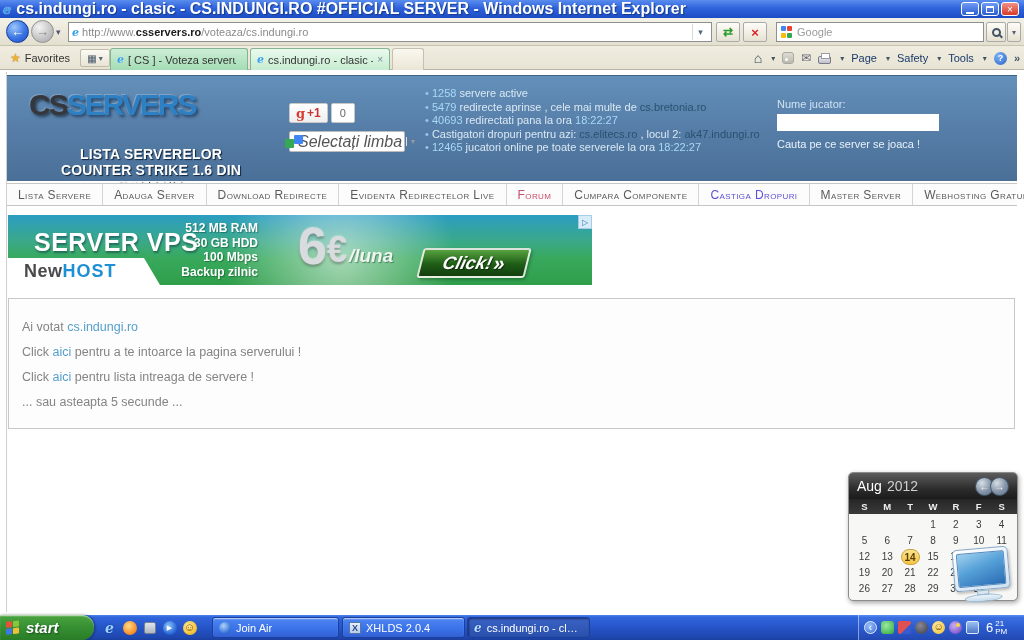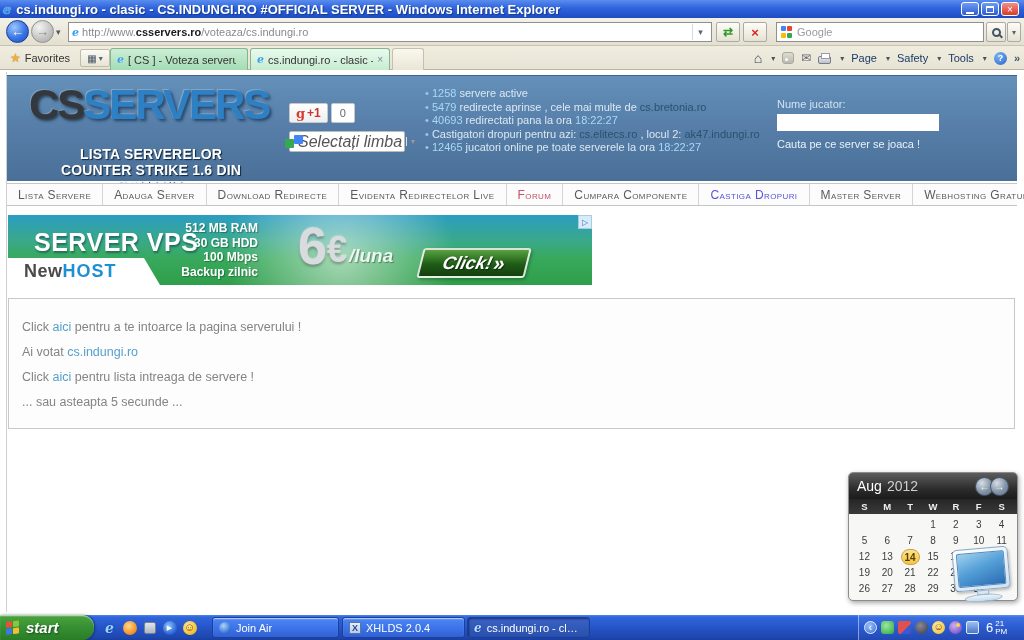--- a/index.html
+++ b/index.html
@@ -7,21 +7,21 @@
     font-family:"Liberation Sans", sans-serif; background:#fff; }
   #screen { position:relative; width:1024px; height:640px; overflow:hidden; background:#fff; }
   .abs { position:absolute; }
 
   
   .titlebar { left:0; top:0; width:1024px; height:18px;
     background:linear-gradient(180deg,#5a8dee 0%,#2f63dc 45%,#1d4cc4 100%);
     display:flex; align-items:center; padding:0 3px; }
   .ie-e { font-family:"DejaVu Serif", serif; font-style:italic; font-weight:bold;
     color:#36a0e8; text-shadow:0 0 1px #fff; font-size:13px; line-height:13px; }
-  .title-text { color:#fff; font-size:13px; font-weight:bold; margin-left:5px;
+  .title-text { color:#fff; font-size:16px; font-weight:bold; margin-left:5px;
     text-shadow:1px 1px 1px #143a8a; white-space:nowrap; overflow:hidden; flex:1; }
   .win-btns { display:flex; gap:2px; margin-right:2px; }
   .win-btn { width:18px; height:14px; border:1px solid #fff; border-radius:3px;
     display:flex; align-items:center; justify-content:center;
     background:linear-gradient(180deg,#6f9bf4,#2e5ed0); color:#fff; font-size:10px; }
   .win-btn.close { background:linear-gradient(180deg,#f09086,#d83a28); }
   .glyph-min { width:8px; height:2px; background:#fff; margin-top:7px; }
   .glyph-max { width:8px; height:7px; border:1px solid #fff; border-top-width:2px; }
 
   
@@ -98,21 +98,21 @@
     font-weight:bold; display:flex; align-items:center; justify-content:center; }
   .more-chevrons { color:#456; font-size:11px; font-weight:bold; }
 
   
   .page-bg { left:0; top:70px; width:1024px; height:545px; background:#fff; }
   .page-edge { left:6px; top:72px; width:1px; height:540px; background:#cfcfcf; }
 
   .site-header { left:7px; top:75px; width:1010px; height:106px;
     background:linear-gradient(180deg,#6390ba 0%,#577fa9 45%,#4a7098 100%);
     border-top:1px solid #3f6488; }
-  .logo { position:absolute; left:22px; top:4px; font-size:42px; font-weight:bold;
+  .logo { position:absolute; left:22px; top:4px; font-size:30px; font-weight:bold;
     letter-spacing:-2px; line-height:50px; white-space:nowrap; }
   .logo-cs { color:#34383c; text-shadow:2px 2px 3px rgba(0,0,0,.55), -1px -1px 0 rgba(255,255,255,.18); }
   .logo-servers { color:#2d80c4; text-shadow:2px 2px 3px rgba(10,30,60,.6), -1px -1px 0 rgba(255,255,255,.25); }
   .tagline { position:absolute; left:44px; top:70px; width:200px; text-align:center;
     font-size:14px; font-weight:bold; color:#fff; letter-spacing:.2px;
     text-shadow:1px 1px 1px #10243a; }
   .plusone-wrap { position:absolute; left:282px; top:27px; display:flex; gap:3px; }
   .plusone-btn { height:20px; background:linear-gradient(#fff,#efefef); border:1px solid #c8c8c8;
     border-radius:2px; display:flex; align-items:center; padding:0 6px; gap:2px; }
   .gplus-g { color:#d73d32; font-family:"DejaVu Serif",serif; font-weight:bold; font-size:13px; }
@@ -443,22 +443,22 @@
       <span class="price-per">/luna</span>
     </span>
     <span class="cta-btn">
       <span class="cta-text">Click!</span>
       <span class="cta-chev">»</span>
     </span>
     <span class="adchoices">▷</span>
   </a>
 
   <div class="abs vote-box">
+    <p><span>Ai votat </span><a class="vote-link">cs.indungi.ro</a></p>
     <p><span>Click </span><a class="vote-link">aici</a><span> pentru a te intoarce la pagina serverului !</span></p>
-    <p><span>Ai votat </span><a class="vote-link">cs.indungi.ro</a></p>
     <p><span>Click </span><a class="vote-link">aici</a><span> pentru lista intreaga de servere !</span></p>
     <p>... sau asteapta 5 secunde ...</p>
   </div>
 
   <div class="abs calendar">
     <div class="cal-header">
       <span class="cal-month">Aug</span>
       <span class="cal-year">2012</span>
       <span class="cal-arrows">
         <span class="cal-arrow">←</span>

